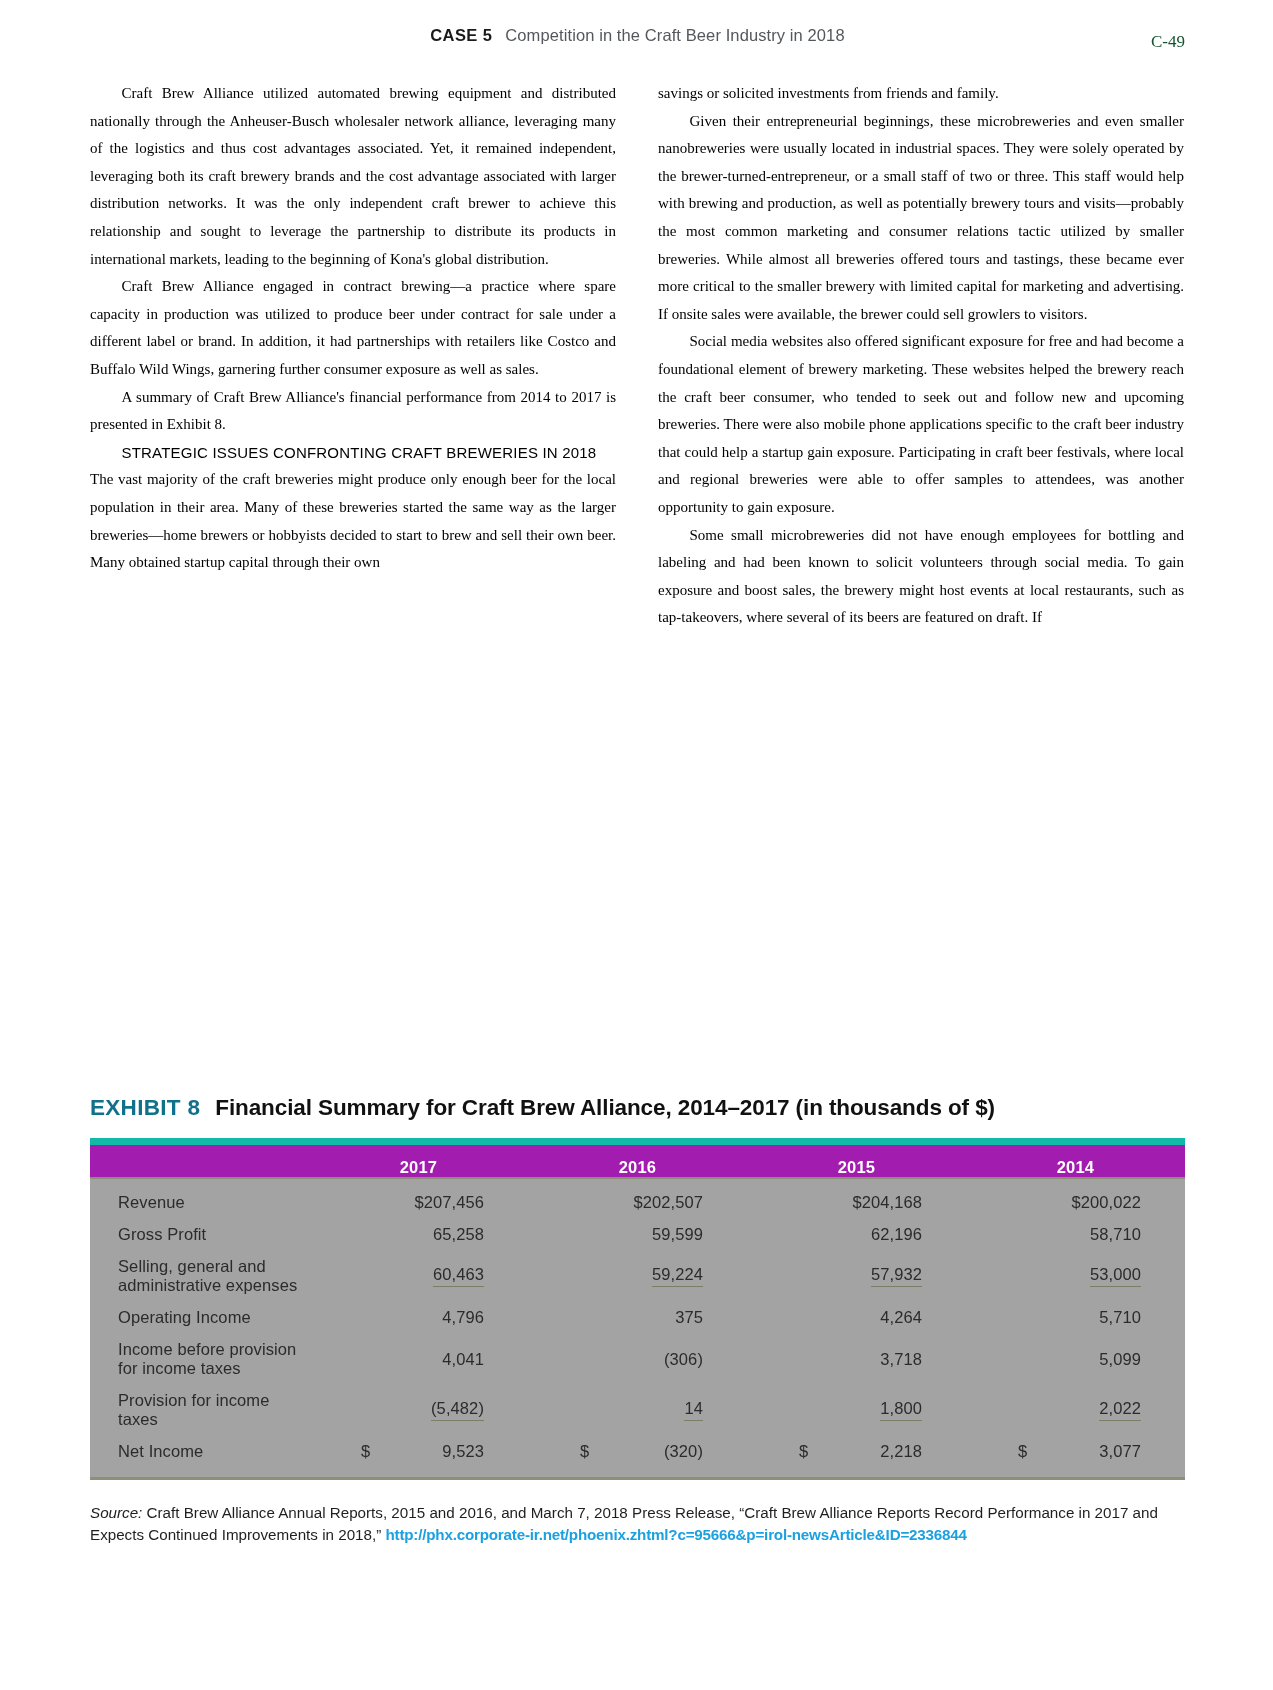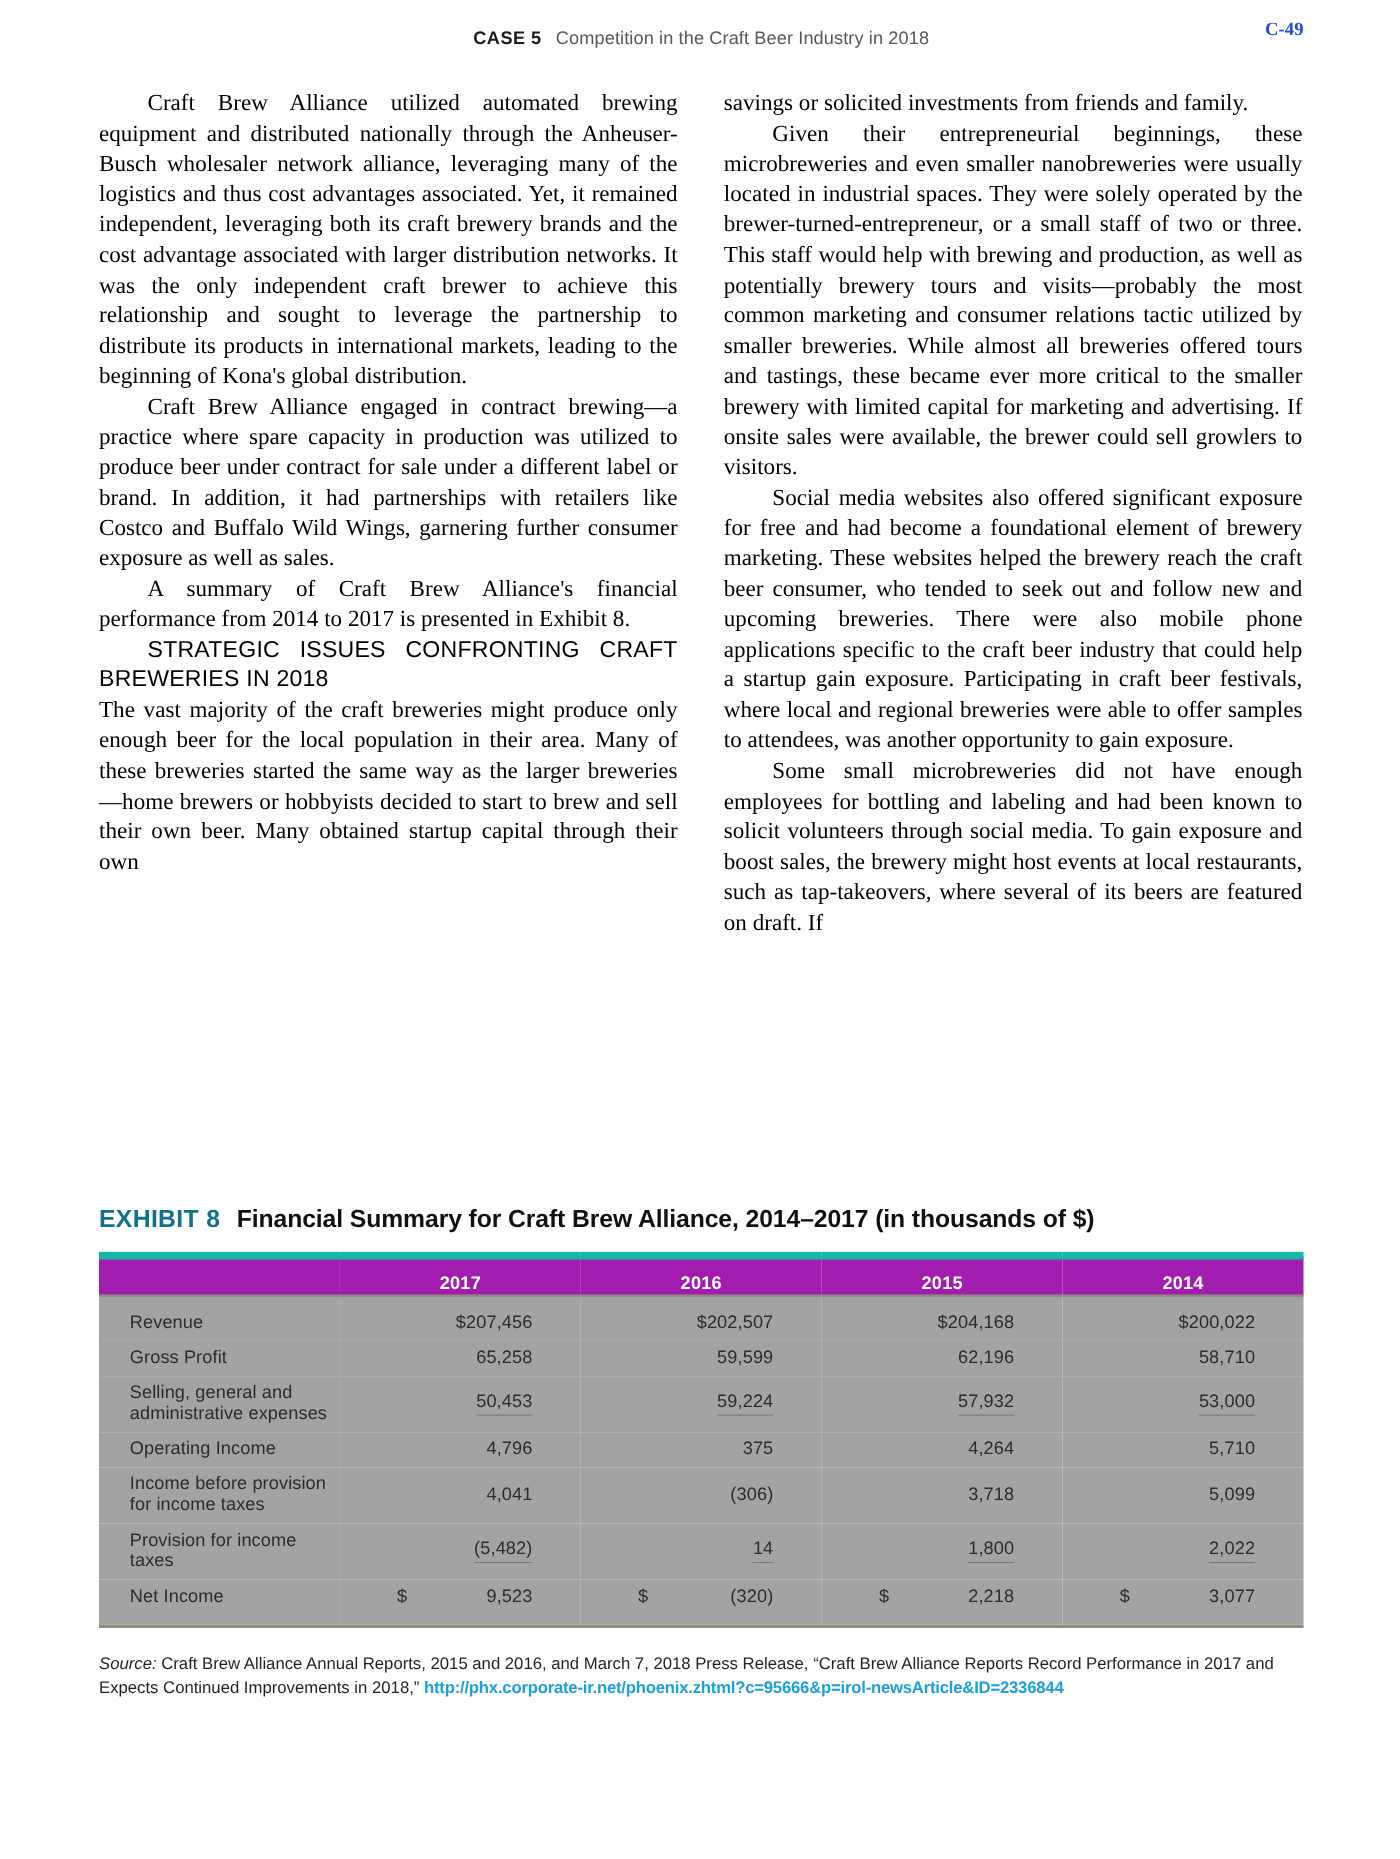--- a/index.html
+++ b/index.html
@@ -40,42 +40,42 @@
     color: #1a1a1a;
   }
   .rh-title {
     font-size: 16.5px;
     color: #54585c;
     letter-spacing: 0.1px;
   }
   .rh-folio {
     position: absolute;
     right: 0;
-    bottom: 15px;
+    bottom: 0;
     font-family: "Liberation Serif", serif;
-    font-weight: bold;
+    font-weight: normal;
     font-size: 17px;
-    color: #1d4ed8;
+    color: #14532d;
   }
 
   
   .columns {
     position: absolute;
     top: 80px;
     left: 90px;
     width: 1095px;
     display: flex;
     gap: 42px;
   }
   .col {
     width: 526px;
   }
   .col p {
     margin: 0;
-    font-size: 21px;
+    font-size: 15px;
     line-height: 27.6px;
     text-align: justify;
     text-indent: 2.1em;
     hyphens: none;
     color: #000;
   }
   .col p.noindent { text-indent: 0; }
 
   
   .sec-head {
@@ -230,21 +230,21 @@
         </tr>
         <tr>
           <td class="lbl">Gross Profit</td>
           <td class="num"><span class="val">65,258</span></td>
           <td class="num"><span class="val">59,599</span></td>
           <td class="num"><span class="val">62,196</span></td>
           <td class="num"><span class="val">58,710</span></td>
         </tr>
         <tr>
           <td class="lbl">Selling, general and administrative expenses</td>
-          <td class="num ul"><span class="val">50,453</span></td>
+          <td class="num ul"><span class="val">60,463</span></td>
           <td class="num ul"><span class="val">59,224</span></td>
           <td class="num ul"><span class="val">57,932</span></td>
           <td class="num ul"><span class="val">53,000</span></td>
         </tr>
         <tr>
           <td class="lbl">Operating Income</td>
           <td class="num"><span class="val">4,796</span></td>
           <td class="num"><span class="val">375</span></td>
           <td class="num"><span class="val">4,264</span></td>
           <td class="num"><span class="val">5,710</span></td>

